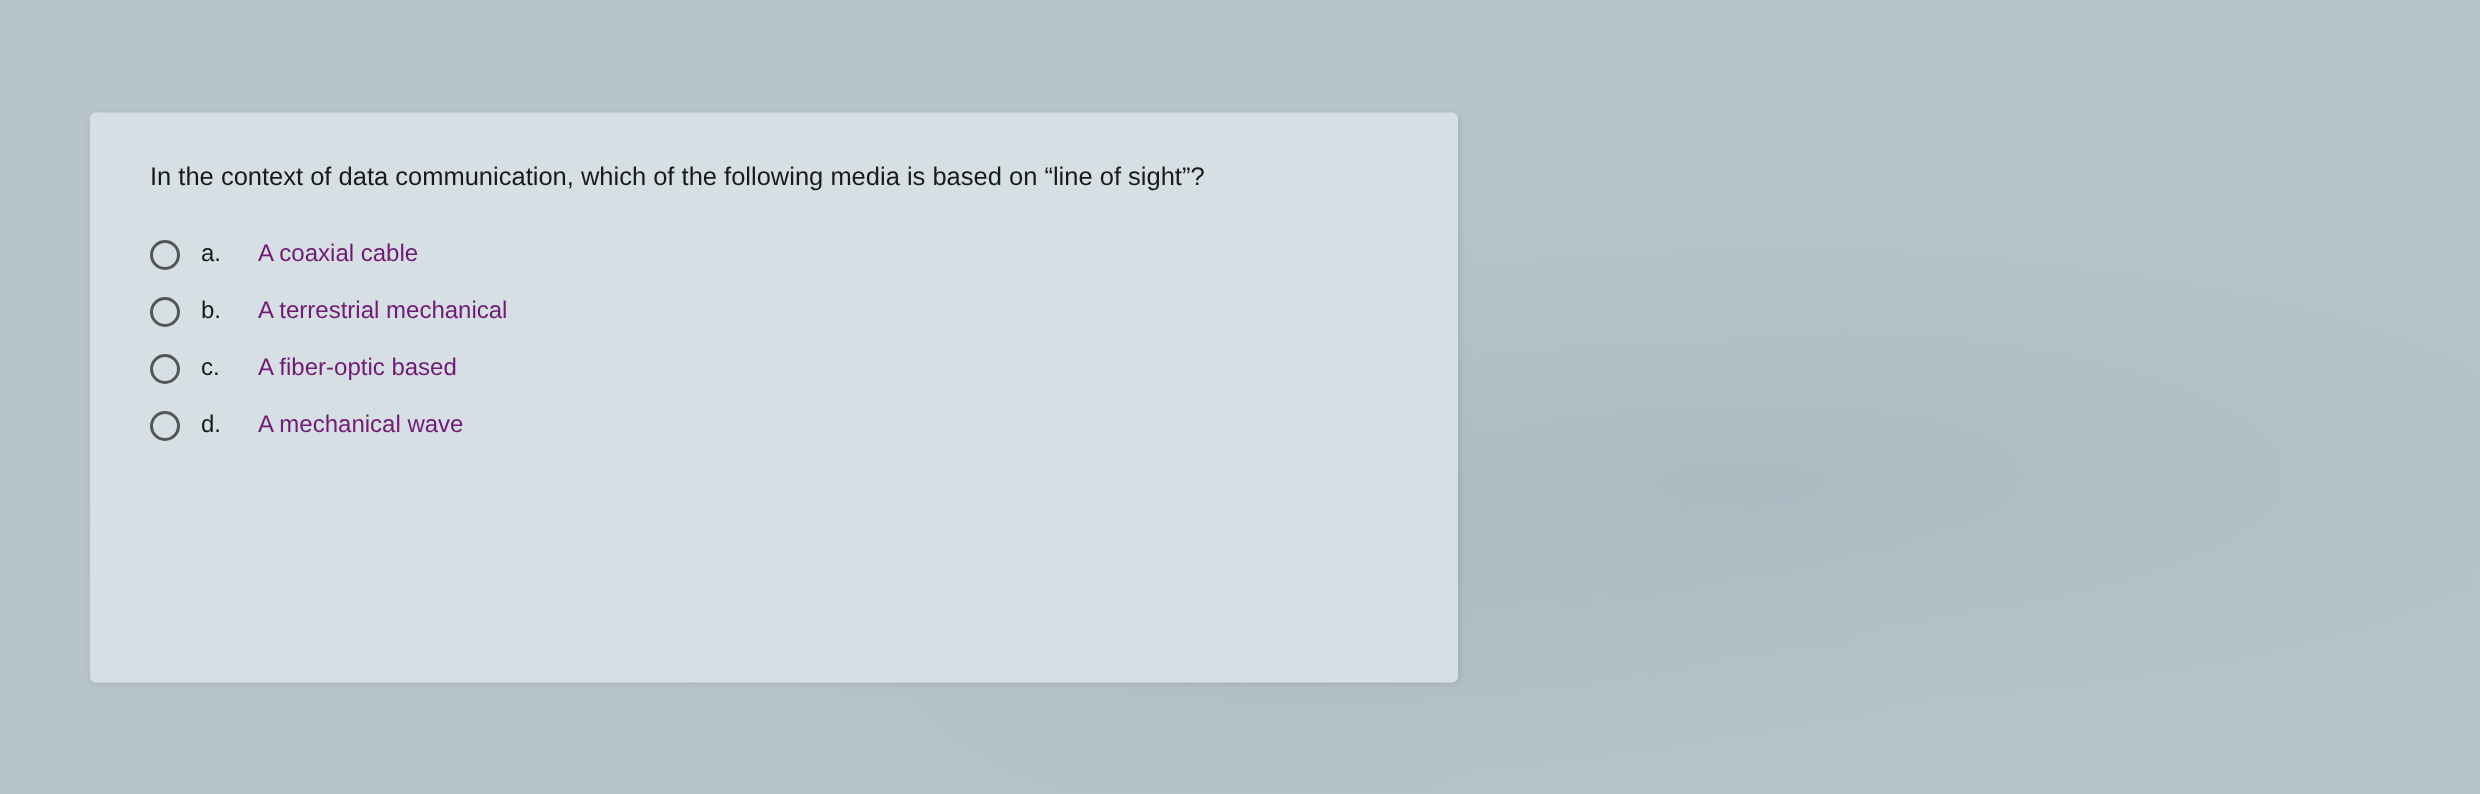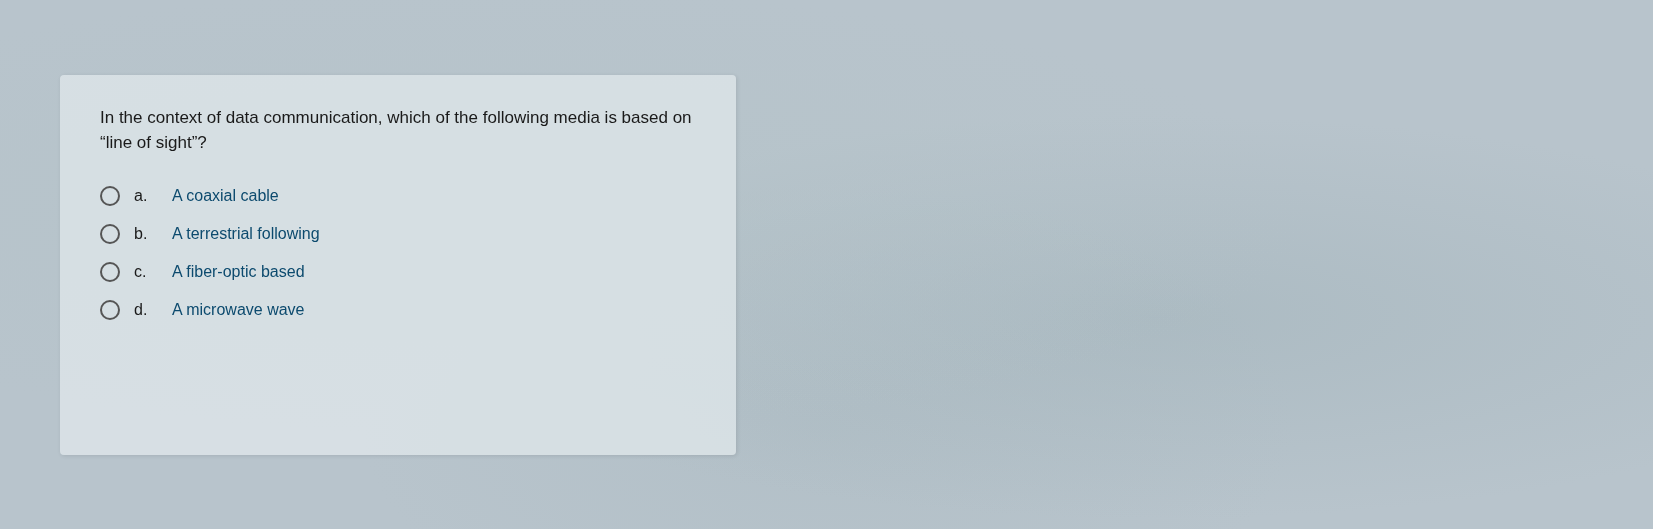--- a/index.html
+++ b/index.html
@@ -20,21 +20,21 @@
       align-items: center;
       justify-content: flex-start;
       padding: 40px 60px;
       font-family: Arial, sans-serif;
     }
 
     .question-card {
       background-color: rgba(220, 228, 232, 0.85);
       border-radius: 4px;
       padding: 30px 40px 40px 40px;
-      width: 676px;
+      width: 912px;
       min-height: 380px;
       box-shadow: 1px 1px 4px rgba(0,0,0,0.1);
     }
 
     .question-text {
       font-size: 17px;
       color: #1a1a1a;
       margin-bottom: 30px;
       line-height: 1.5;
       font-weight: 400;
@@ -66,45 +66,45 @@
 
     .option-label {
       font-size: 16px;
       color: #1a1a1a;
       min-width: 24px;
       font-weight: 400;
     }
 
     .option-text {
       font-size: 16px;
-      color: #0c4a6e;
+      color: #701a75;
       font-weight: 400;
     }
   </style>
 </head>
 <body>
 
 <div class="question-card">
   <p class="question-text">In the context of data communication, which of the following media is based on “line of sight”?</p>
 
   <ul class="options-list">
   <li class="option-item">
         <span class="radio-circle"></span>
         <span class="option-label">a.</span>
         <span class="option-text">A coaxial cable</span>
       </li>
       <li class="option-item">
         <span class="radio-circle"></span>
         <span class="option-label">b.</span>
-        <span class="option-text">A terrestrial following</span>
+        <span class="option-text">A terrestrial mechanical</span>
       </li>
       <li class="option-item">
         <span class="radio-circle"></span>
         <span class="option-label">c.</span>
         <span class="option-text">A fiber-optic based</span>
       </li>
       <li class="option-item">
         <span class="radio-circle"></span>
         <span class="option-label">d.</span>
-        <span class="option-text">A microwave wave</span>
+        <span class="option-text">A mechanical wave</span>
       </li>
     </ul>
 </div>
 
 </body></html>

